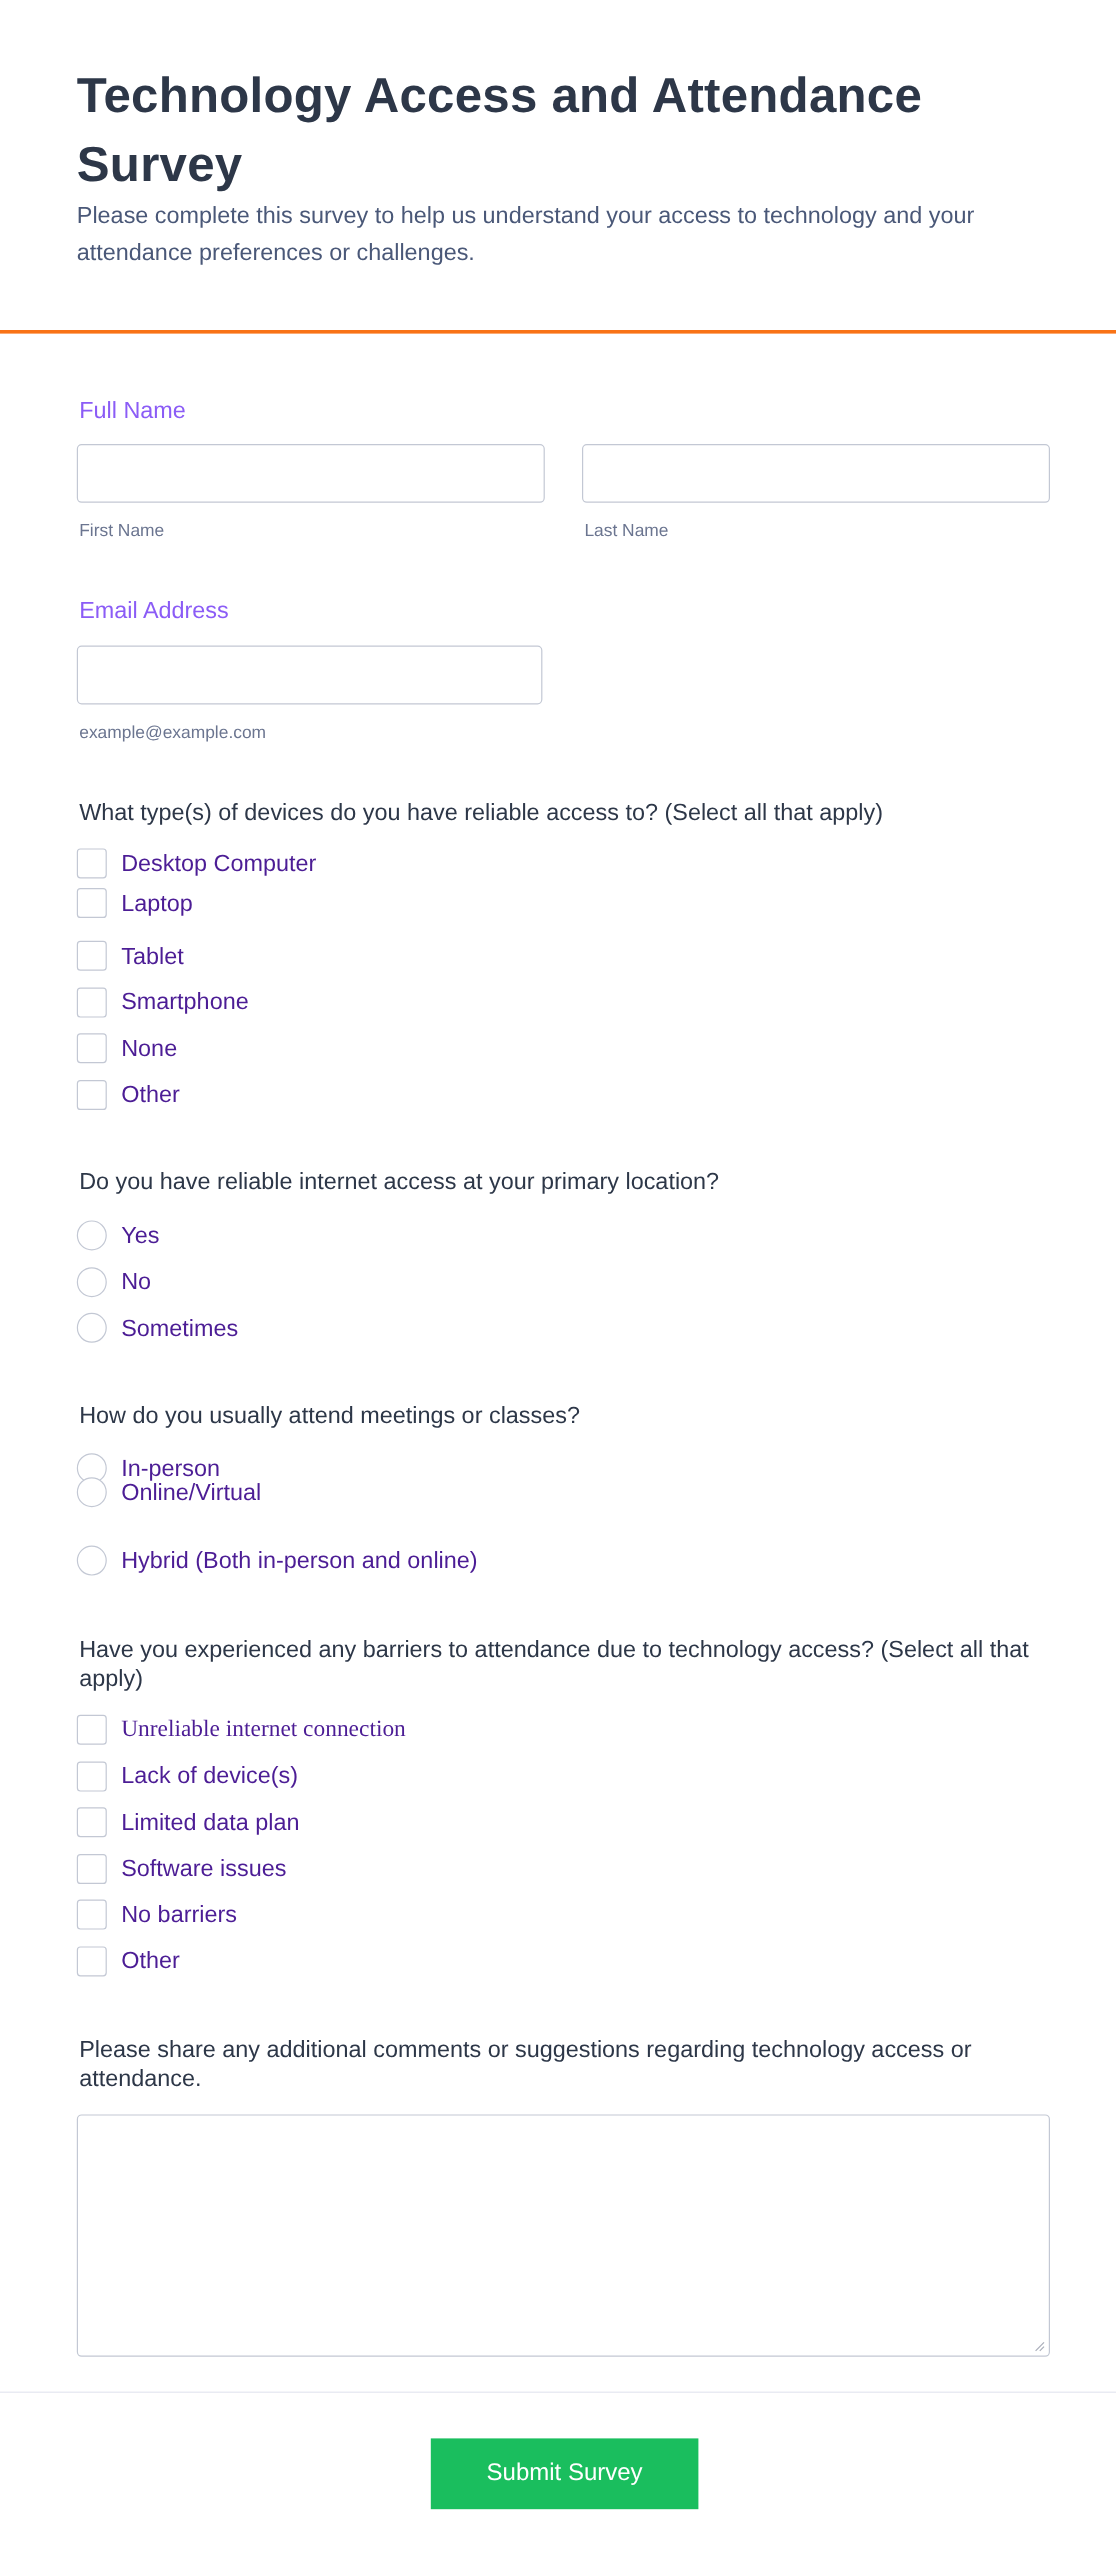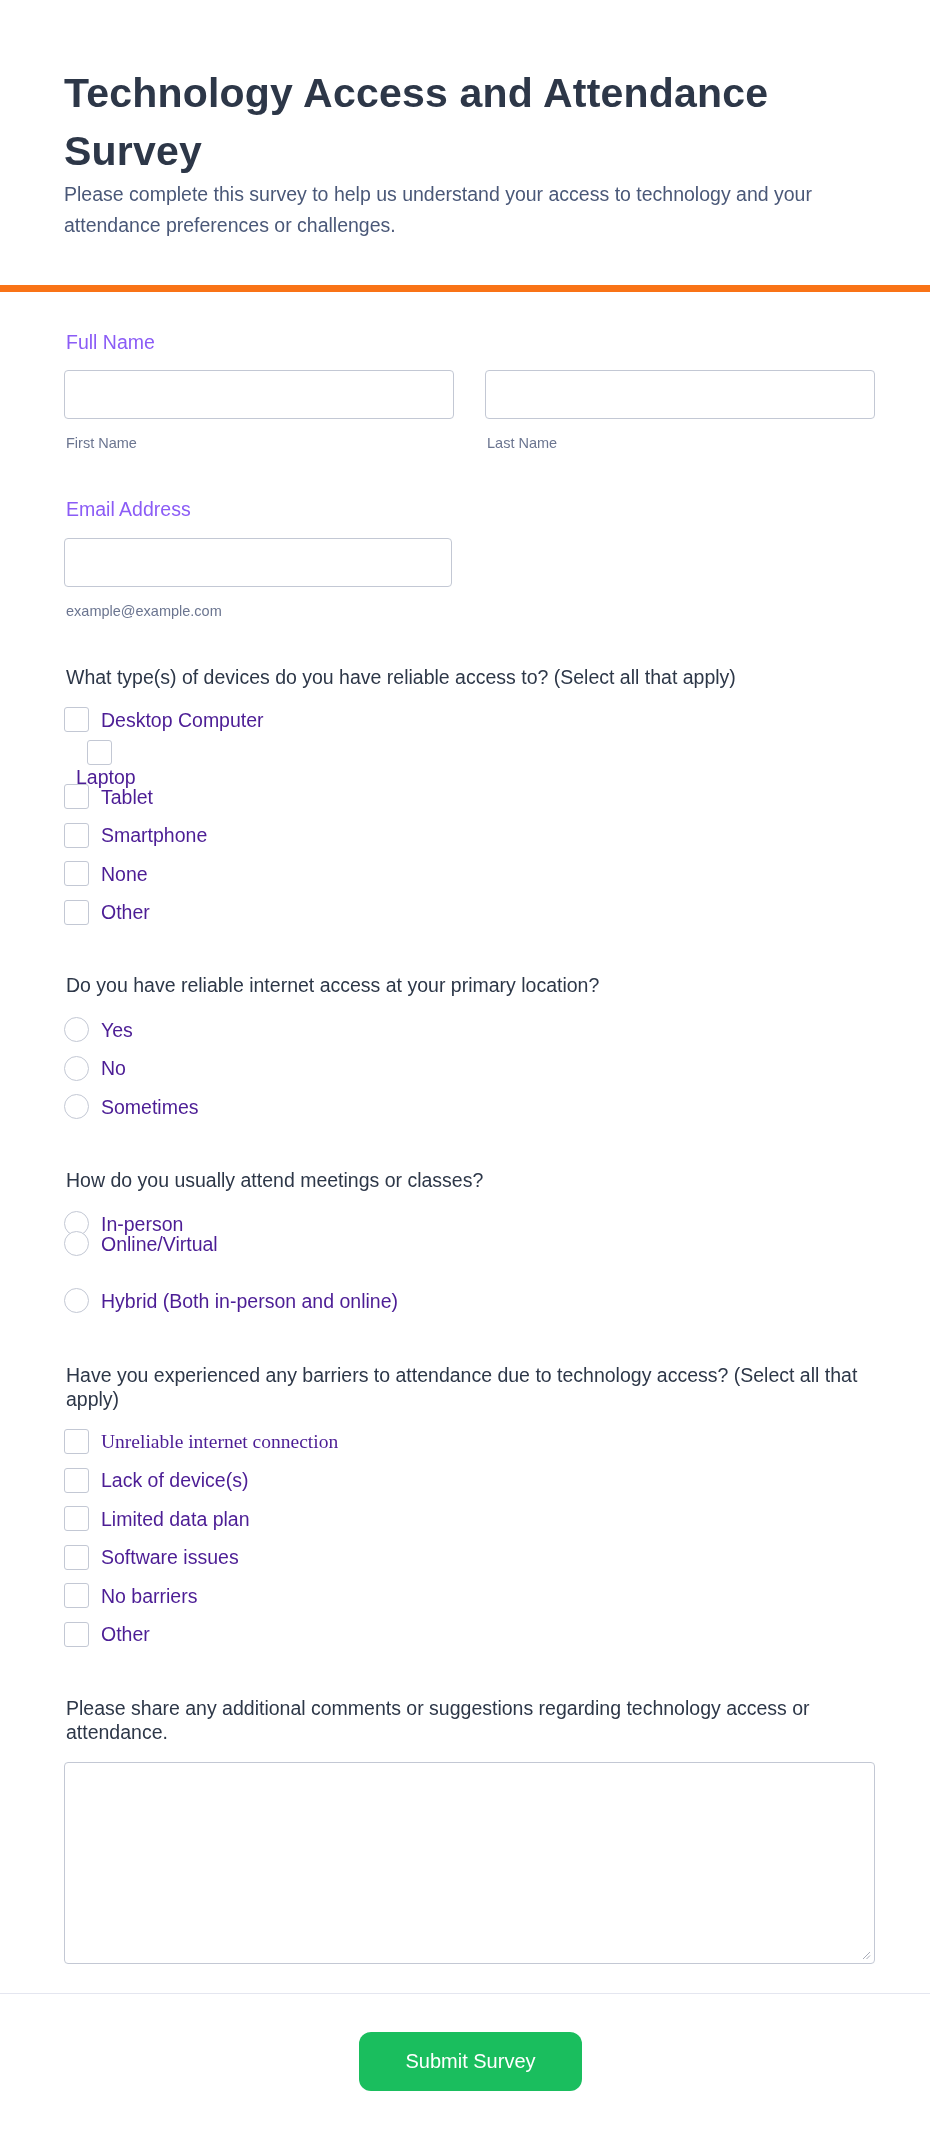--- a/index.html
+++ b/index.html
@@ -1,37 +1,37 @@
 <!DOCTYPE html>
 <html><head>
 <meta charset="utf-8">
 <style>
   * { box-sizing: border-box; margin: 0; padding: 0; }
   html, body { width: 930px; height: 2141px; background: #ffffff; overflow: hidden; }
   body { font-family: "Liberation Sans", "DejaVu Sans", sans-serif; color: #2d3748; position: relative; }
 
-  .header { position: absolute; left: 0; top: 0; width: 930px; height: 278px; border-bottom: 7px solid #f97316; margin-top: 14px; }
+  .header { position: absolute; left: 0; top: 0; width: 930px; height: 278px; border-bottom: 3px solid #f97316; }
   .title { position: absolute; left: 64px; top: 50px; width: 800px; font-size: 41px; line-height: 58px; font-weight: bold; color: #2d3748; letter-spacing: 0.2px; }
   .desc { position: absolute; left: 64px; top: 165px; width: 800px; font-size: 19.5px; line-height: 31px; color: #4a5878; }
 
   .label { position: absolute; left: 66px; font-size: 19.5px; line-height: 24px; color: #8b5cf6; }
   .sublabel { position: absolute; font-size: 14.5px; line-height: 18px; color: #6b7590; }
   .input { position: absolute; height: 49px; border: 1.5px solid #c3c8d4; border-radius: 4px; background: #fff; }
 
   .question { position: absolute; left: 66px; width: 810px; font-size: 19.5px; line-height: 24px; color: #2d3748; }
   .opt { position: absolute; left: 64px; height: 25px; display: flex; align-items: center; }
   .cbox { width: 25px; height: 25px; border: 1.5px solid #c3c8d4; border-radius: 3px; background: #fff; flex: none; }
   .radio { width: 25px; height: 25px; border: 1.5px solid #c3c8d4; border-radius: 50%; background: #fff; flex: none; }
   .opt-label { margin-left: 12px; font-size: 19.5px; line-height: 24px; color: #4c1d95; white-space: nowrap; }
 
   .textarea { position: absolute; left: 64px; top: 1762px; width: 811px; height: 202px; border: 1.5px solid #c3c8d4; border-radius: 4px; background: #fff; }
   .resize { position: absolute; right: 3px; bottom: 3px; width: 10px; height: 10px; }
 
   .footer-divider { position: absolute; left: 0; top: 1993px; width: 930px; height: 1px; background: #e4e6f0; }
-  .submit { position: absolute; left: 359px; top: 2032px; width: 223px; height: 59px; background: #1abe5e; border: none; border-radius: 12px; color: #ffffff; font-size: 20px; font-family: "Liberation Sans", "DejaVu Sans", sans-serif; cursor: pointer; display: flex; align-items: center; justify-content: center; }
+  .submit { position: absolute; left: 359px; top: 2032px; width: 223px; height: 59px; background: #1abe5e; border: none; border-radius: 0; color: #ffffff; font-size: 20px; font-family: "Liberation Sans", "DejaVu Sans", sans-serif; cursor: pointer; display: flex; align-items: center; justify-content: center; }
 </style>
 </head>
 <body>
 
 <div class="header">
   <h1 class="title">Technology Access and Attendance Survey</h1>
   <p class="desc">Please complete this survey to help us understand your access to technology and your attendance preferences or challenges.</p>
 </div>
 
 <div class="label" style="top:330px;">Full Name</div>
@@ -42,21 +42,21 @@
 
 <div class="label" style="top:497px;">Email Address</div>
 <input class="input" style="left: 64px; top: 538px; width: 388px;" type="email" value="">
 <div class="sublabel" style="left:66px; top:602px;">example@example.com</div>
 
 <div class="question" style="top:665px;">What type(s) of devices do you have reliable access to? (Select all that apply)</div>
 <label class="opt" style="top:707px;">
   <span class="cbox"></span>
   <span class="opt-label">Desktop Computer</span>
 </label>
-<label class="opt" style="top:740px;flex-direction:column;">
+<label class="opt" style="top:740px;">
   <span class="cbox"></span>
   <span class="opt-label">Laptop</span>
 </label>
 <label class="opt" style="top:784px;">
   <span class="cbox"></span>
   <span class="opt-label">Tablet</span>
 </label>
 <label class="opt" style="top:822.5px;">
   <span class="cbox"></span>
   <span class="opt-label">Smartphone</span>

